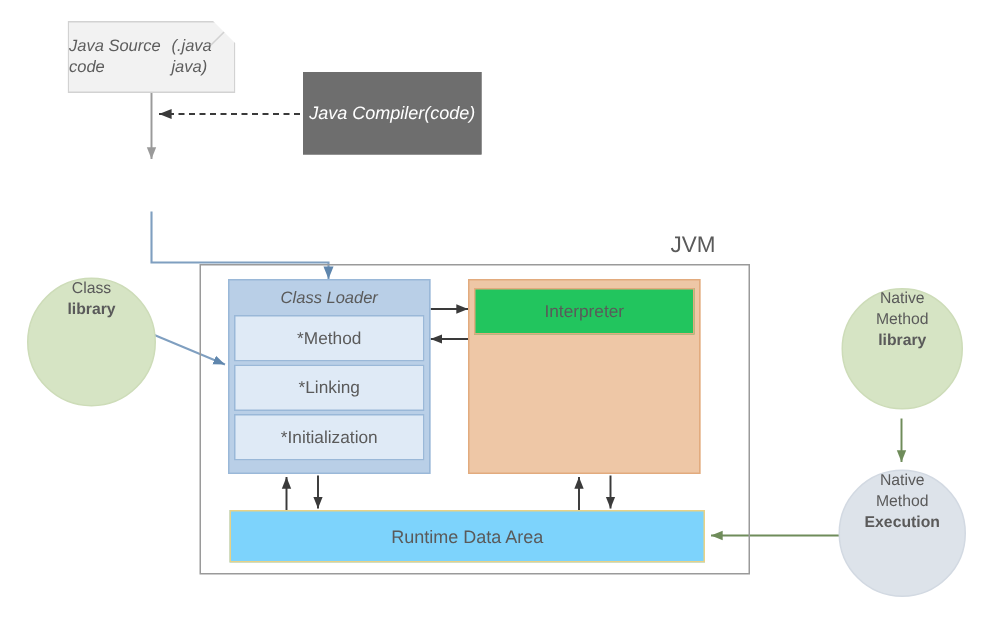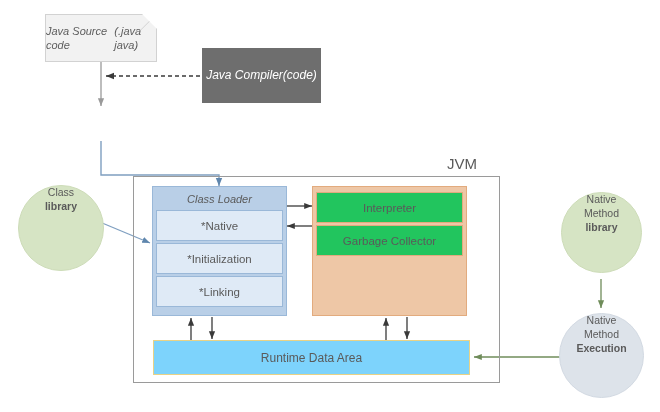--- a/index.html
+++ b/index.html
@@ -181,28 +181,27 @@
   </div>
 
 
   <div class="node compiler" style="left:202px;top:48px;width:119px;height:55px;">
     <span>Java Compiler</span>
     <span>(code)</span>
   </div>
 
   <div class="cl-col" style="left:152px;top:186px;width:135px;height:130px;">
     <div class="cl-title">Class Loader</div>
-    <div class="cl-item">*Native</div>
+    <div class="cl-item">*Method</div>
+    <div class="cl-item">*Linking</div>
     <div class="cl-item">*Initialization</div>
-    <div class="cl-item">*Linking</div>
   </div>
 
   <div class="ex-col" style="left:312px;top:186px;width:155px;height:130px;">
     <div class="ex-item">Interpreter</div>
-    <div class="ex-item">Garbage Collector</div>
   </div>
 
   <div class="rda" style="left:153px;top:340px;width:317px;height:35px;">Runtime Data Area</div>
 
   <div class="circle green" style="left:18px;top:185px;width:86px;height:86px;">
     <span>Class</span>
     <span class="b">library</span>
   </div>
 
   <div class="circle green" style="left:561px;top:192px;width:81px;height:81px;">

